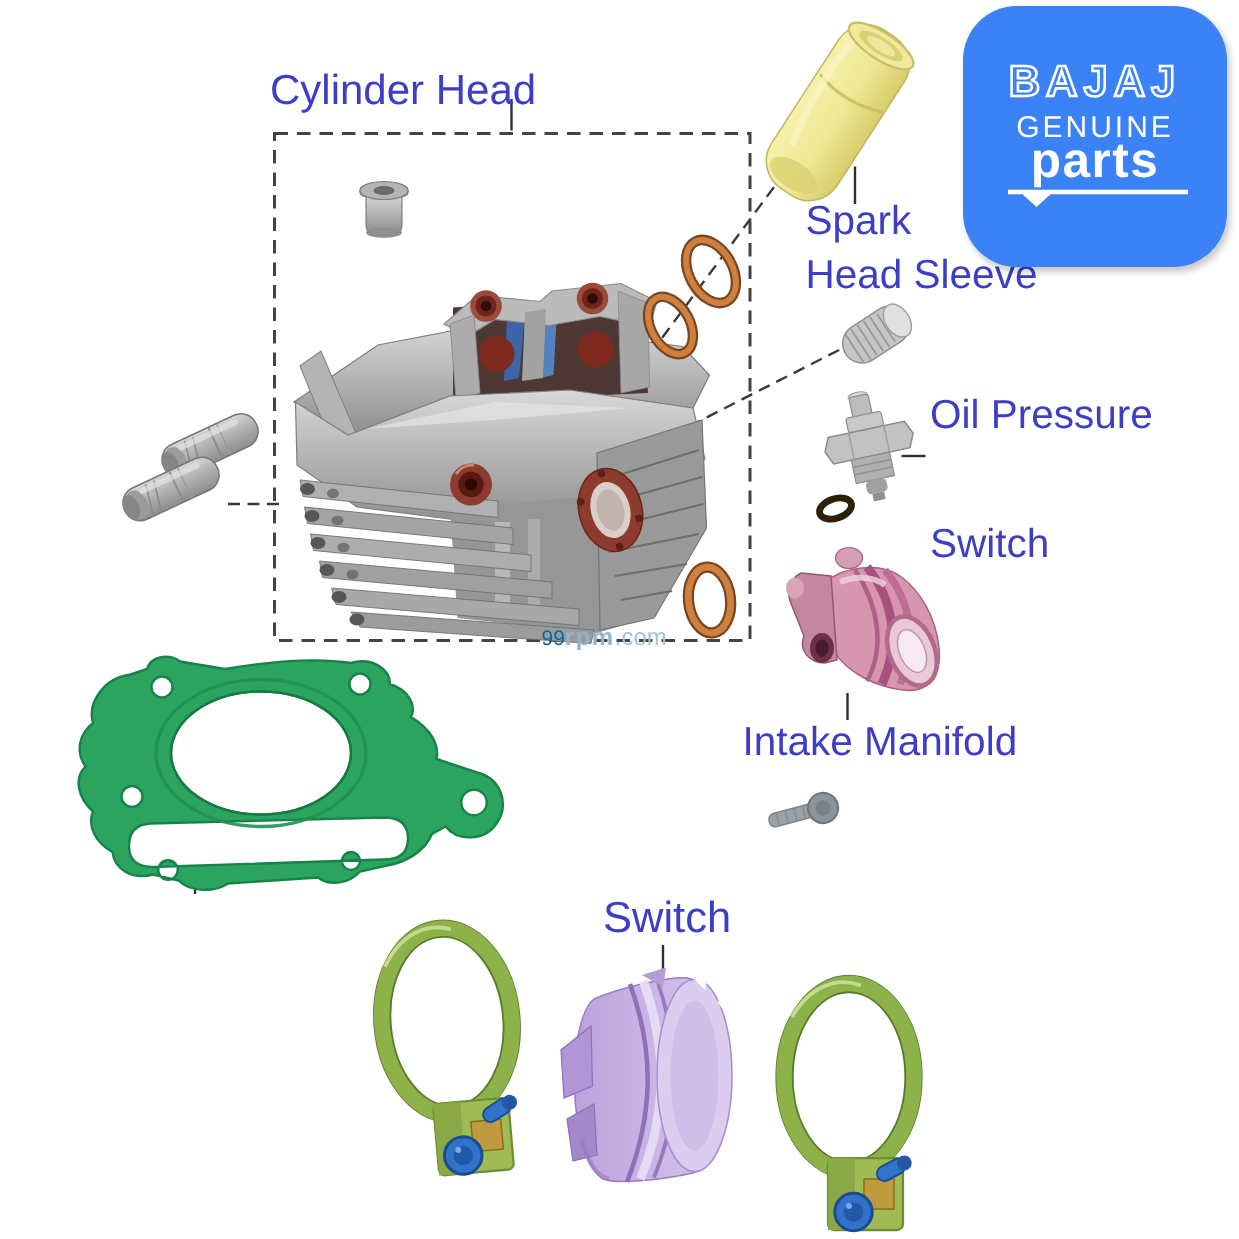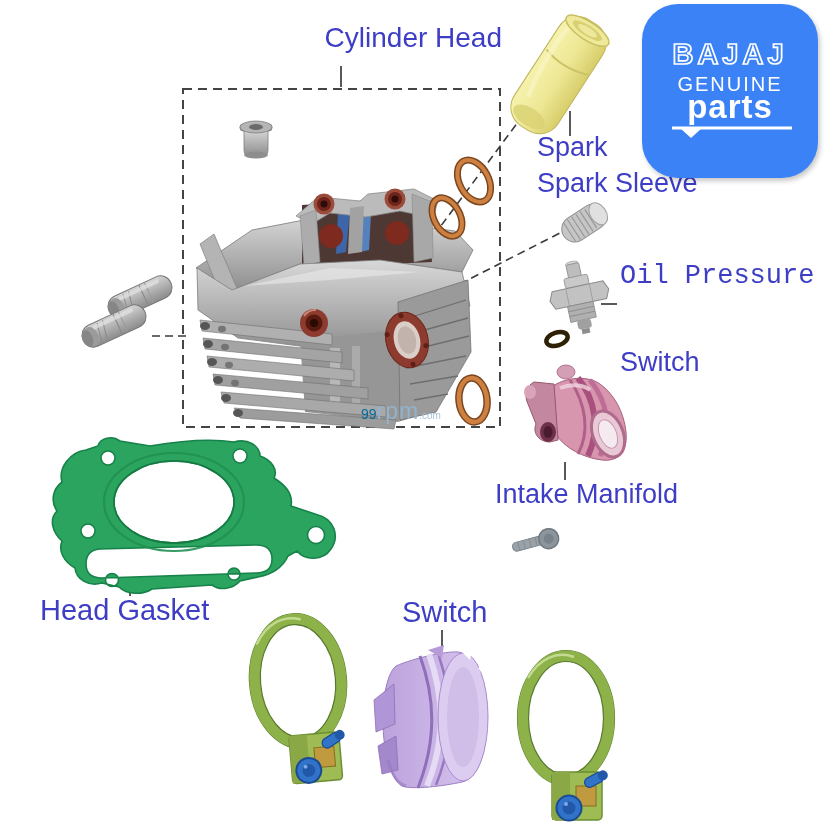--- a/index.html
+++ b/index.html
@@ -1,33 +1,33 @@
 <!DOCTYPE html>
 <html><head>
 <meta charset="utf-8">
 <style>
   html,body{margin:0;padding:0;background:#ffffff;}
   #app{position:relative;width:826px;height:826px;background:#ffffff;overflow:hidden;
        font-family:"Liberation Sans",sans-serif;}
   .art{position:absolute;left:0;top:0;}
   .lbl{position:absolute;color:#3D3DC6;font-size:27px;white-space:nowrap;
        font-family:"Liberation Sans",sans-serif;}
-  #lab-cyl{left:180px;top:22px;width:322px;text-align:right;font-size:28px;}
+  #lab-cyl{left:180px;top:44px;width:322px;text-align:left;font-size:28px;}
   #lab-spark1{left:537px;top:132px;text-align:center;}
   #lab-spark2{left:537px;top:168px;}
-  #lab-oil1{left:620px;top:261px;font-family:Liberation Mono, monospace;}
+  #lab-oil1{left:620px;top:261px;}
   #lab-oil2{left:620px;top:303px;margin-top:44px;}
   #lab-intake{left:467px;top:479px;margin-left:28px;}
   #lab-gasket{left:40px;top:594px;font-size:29px;}
   #lab-sleeve{left:402px;top:596px;font-size:29px;}
   #watermark{position:absolute;left:361px;top:398px;display:flex;align-items:baseline;
              font-family:"Liberation Sans",sans-serif;}
   #wm-99{color:#0369a1;font-size:14px;}
-  #wm-rpm{color:#93b3cc;font-size:23px;font-weight:normal;letter-spacing:1px;}
-  #wm-com{color:#a4c2d6;font-size:10px;}
+  #wm-rpm{color:#93b3cc;font-size:16px;font-weight:bold;letter-spacing:1px;}
+  #wm-com{color:#a4c2d6;font-size:16px;margin-top:19px;}
   #logo{position:absolute;left:642px;top:4px;width:176px;height:174px;border-radius:36px;
         background:#3b82f6;box-shadow:2px 3px 5px rgba(0,0,0,0.22);}
 </style>
 </head>
 <body>
 
 <div id="app">
 
 <svg class="art" width="826" height="826" viewBox="0 0 826 826">
   <defs>
@@ -280,25 +280,24 @@
     <path d="M478,668 L488,664 L486,678 Z" fill="#FFFFFF"></path>
     <path d="M388,760 C392,776 398,784 406,786" stroke="#9678BE" stroke-width="3" fill="none" opacity="0.6"></path>
   </g>
 
   <use href="#clampDef" transform="translate(298 681) rotate(-5)"></use>
   <use href="#clampDef" transform="translate(566 718)"></use>
 </svg>
 
 <div class="lbl" id="lab-cyl">Cylinder Head</div>
 <div class="lbl" id="lab-spark1">Spark</div>
-<div class="lbl" id="lab-spark2">Spark Sleeve</div>
+<div class="lbl" id="lab-spark2">Head Sleeve</div>
 <div class="lbl" id="lab-oil1">Oil Pressure</div>
 <div class="lbl" id="lab-oil2">Switch</div>
 <div class="lbl" id="lab-intake">Intake Manifold</div>
-<div class="lbl" id="lab-gasket">Head Gasket</div>
 <div class="lbl" id="lab-sleeve">Switch</div>
 
 <div id="watermark">
   <span id="wm-99">99</span>
       <span id="wm-rpm">rpm</span>
       <span id="wm-com">.com</span>
 </div>
 
 <div id="logo">
   <svg width="176" height="174" viewBox="0 0 176 174">

